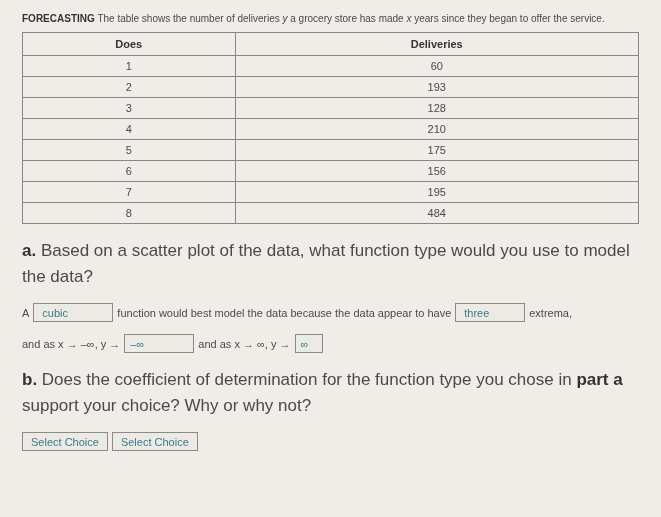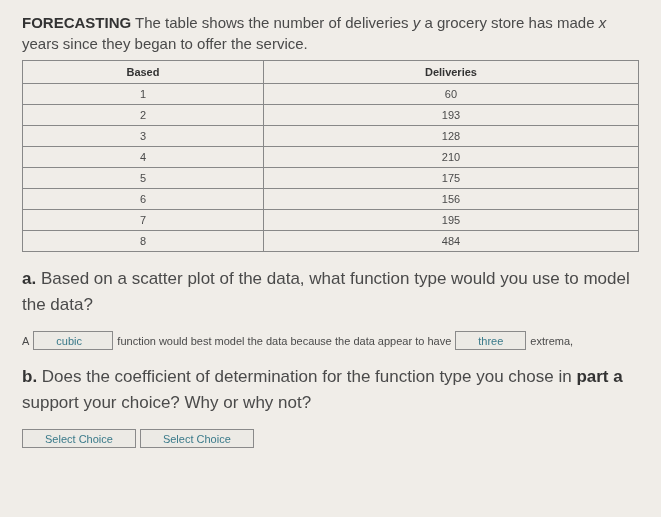--- a/index.html
+++ b/index.html
@@ -6,21 +6,21 @@
   body {
     font-family: Arial, Helvetica, sans-serif;
     background: #f0ede8;
     width: 661px;
     height: 517px;
     overflow: hidden;
     padding: 12px 22px;
     color: #4a4a4a;
   }
   .heading {
-    font-size: 15px;
+    font-size: 10px;
     line-height: 1.4;
     margin-bottom: 6px;
   }
   .heading .bold {
     font-weight: bold;
     color: #333;
   }
   .heading .italic { font-style: italic; }
   table {
     border-collapse: collapse;
@@ -52,21 +52,21 @@
     color: #4a4a4a;
     margin-bottom: 12px;
     display: flex;
     flex-wrap: wrap;
     align-items: center;
     gap: 4px;
   }
   .select-box {
     border: 1px solid #8a8a8a;
     background: #eceae5;
-    padding: 2px 22px;
+    padding: 2px 8px;
     font-size: 11px;
     color: #3a7a8a;
     display: inline-block;
     min-width: 40px;
     height: 19px;
     line-height: 14px;
   }
   .select-box.narrow { min-width: 28px; padding: 2px 5px; }
   .row-group { margin-bottom: 14px; }
 </style>
@@ -74,21 +74,21 @@
 <body>
 
 <div class="heading">
   <span class="bold">FORECASTING</span>
   <span>The table shows the number of deliveries </span><span class="italic">y</span><span> a grocery store has made </span><span class="italic">x</span><span> years since they began to offer the service.</span>
 </div>
 
 <table>
   <thead>
     <tr>
-      <th>Based</th>
+      <th>Does</th>
       <th>Deliveries</th>
     </tr>
   </thead>
   <tbody>
     <tr>
         <td>1</td>
         <td>60</td>
       </tr>
     <tr>
         <td>2</td>
@@ -127,20 +127,26 @@
 </div>
 
 <div class="row-group">
   <div class="line">
     <span>A</span>
     <span class="select-box" style="min-width:80px">cubic</span>
     <span>function would best model the data because the data appear to have</span>
     <span class="select-box" style="min-width:70px">three</span>
     <span>extrema,</span>
   </div>
+  <div class="line">
+    <span>and as x → –∞, y →</span>
+    <span class="select-box narrow" style="min-width:70px">–∞</span>
+    <span>and as x → ∞, y →</span>
+    <span class="select-box narrow">∞</span>
+  </div>
 </div>
 
 <div class="question">
   <span class="bold">b.</span>
   <span>Does the coefficient of determination for the function type you chose in </span><span class="bold">part a</span><span> support your choice? Why or why not?</span>
 </div>
 
 <div class="row-group">
   <div class="line">
     <span class="select-box" style="min-width:80px">Select Choice</span>

